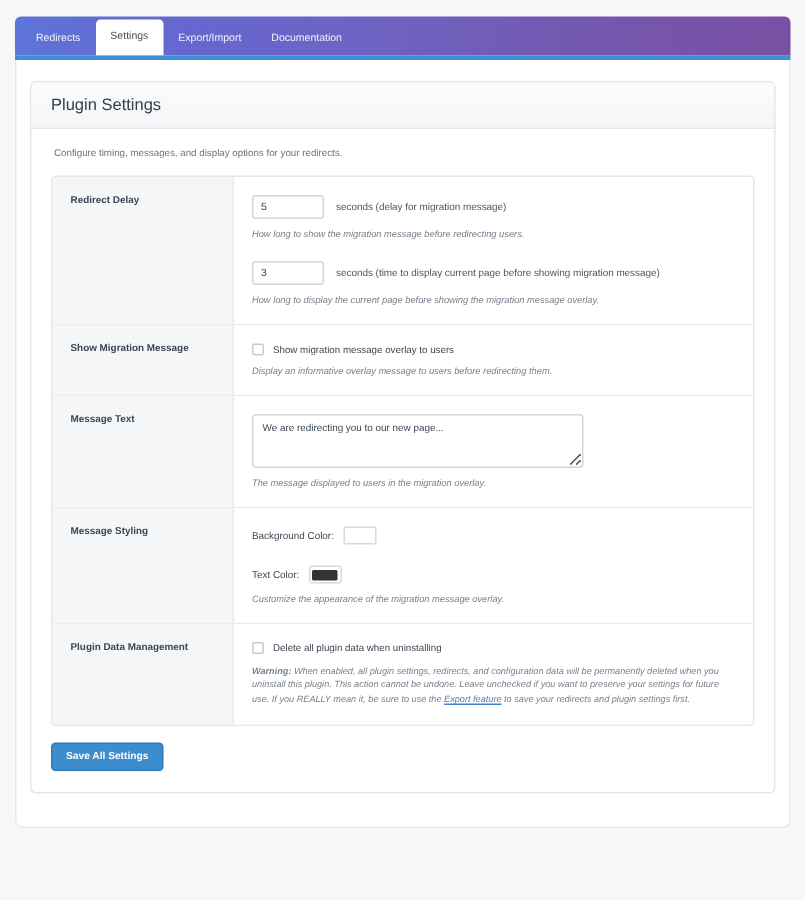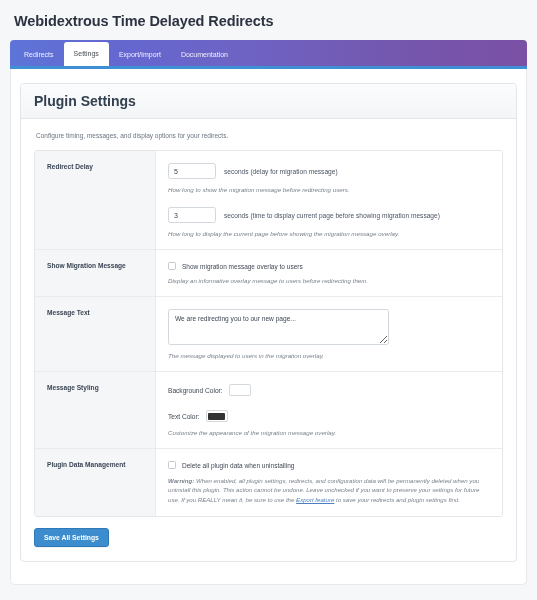--- a/index.html
+++ b/index.html
@@ -86,22 +86,22 @@
     border-radius: 4px;
     background: #fff;
     overflow: hidden;
   }
   .panel-header {
     background: linear-gradient(180deg, #fbfcfd 0%, #f3f5f7 100%);
     border-bottom: 1px solid #e2e5e9;
     padding: 9px 13px;
   }
   .panel-header-title {
-    font-size: 14px;
-    font-weight: bold;
+    font-size: 11px;
+    font-weight: normal;
     color: #33404f;
   }
   .panel-body {
     padding: 13px 13px 14px 13px;
   }
   .panel-desc {
     font-size: 6.5px;
     color: #6b7480;
     margin-bottom: 11px;
     padding-left: 2px;
@@ -235,21 +235,20 @@
     cursor: pointer;
     font-family: "Liberation Sans", sans-serif;
     box-shadow: 0 1px 0 rgba(0,0,0,0.06);
   }
 </style>
 </head>
 <body>
 
 <div class="page">
 
-  <div class="page-title">Webidextrous Time Delayed Redirects</div>
 
   <div class="tab-bar">
     <div class="tab">Redirects</div>
     <div class="tab active">Settings</div>
     <div class="tab">Export/Import</div>
     <div class="tab">Documentation</div>
   </div>
   <div class="tab-underline"></div>
 
   <div class="outer-card">

